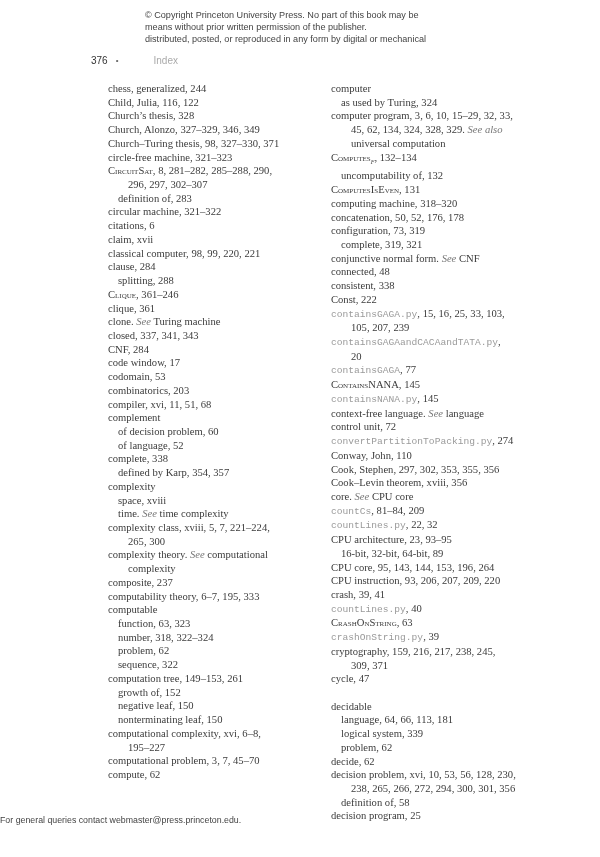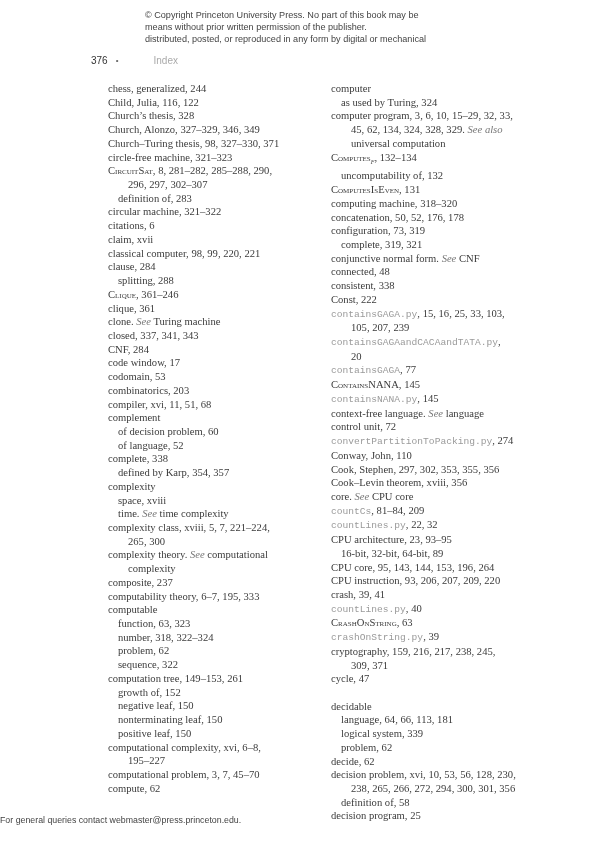--- a/index.html
+++ b/index.html
@@ -76,21 +76,20 @@
     <div class="entry l1"><span>computability theory, 6–7, 195, 333</span></div>
     <div class="entry l1"><span>computable</span></div>
     <div class="entry l2"><span>function, 63, 323</span></div>
     <div class="entry l2"><span>number, 318, 322–324</span></div>
     <div class="entry l2"><span>problem, 62</span></div>
     <div class="entry l2"><span>sequence, 322</span></div>
     <div class="entry l1"><span>computation tree, 149–153, 261</span></div>
     <div class="entry l2"><span>growth of, 152</span></div>
     <div class="entry l2"><span>negative leaf, 150</span></div>
     <div class="entry l2"><span>nonterminating leaf, 150</span></div>
-    <div class="entry l2"><span>positive leaf, 150</span></div>
     <div class="entry l1"><span>computational complexity, xvi, 6–8,</span></div>
     <div class="entry cont"><span>195–227</span></div>
     <div class="entry l1"><span>computational problem, 3, 7, 45–70</span></div>
     <div class="entry l1"><span>compute, 62</span></div>
   </div>
 <div class="col right" id="col-right">
     <div class="entry l1"><span>computer</span></div>
     <div class="entry l2"><span>as used by Turing, 324</span></div>
     <div class="entry l1"><span>computer program, 3, 6, 10, 15–29, 32, 33,</span></div>
     <div class="entry cont"><span>45, 62, 134, 324, 328, 329. </span><span class="see">See also</span></div>

